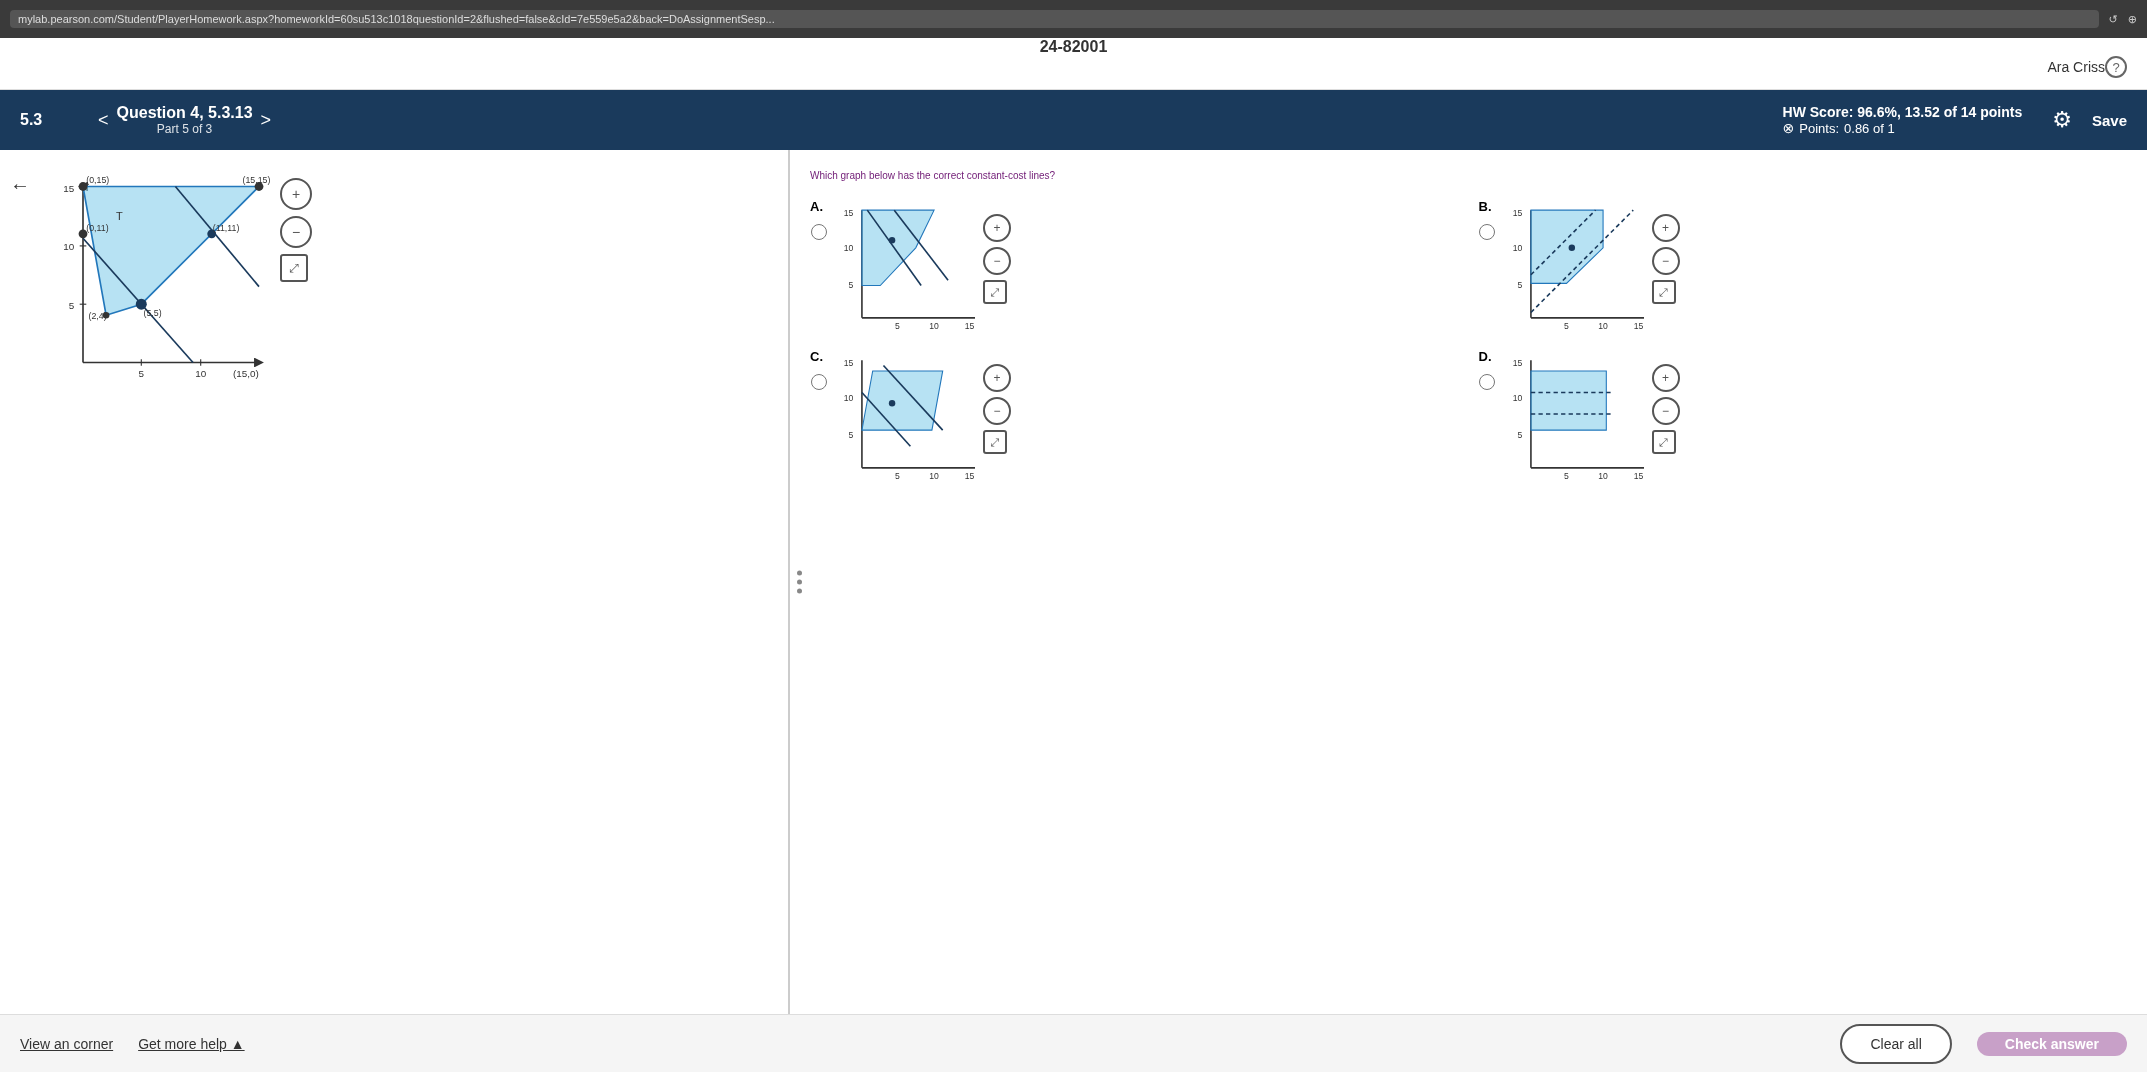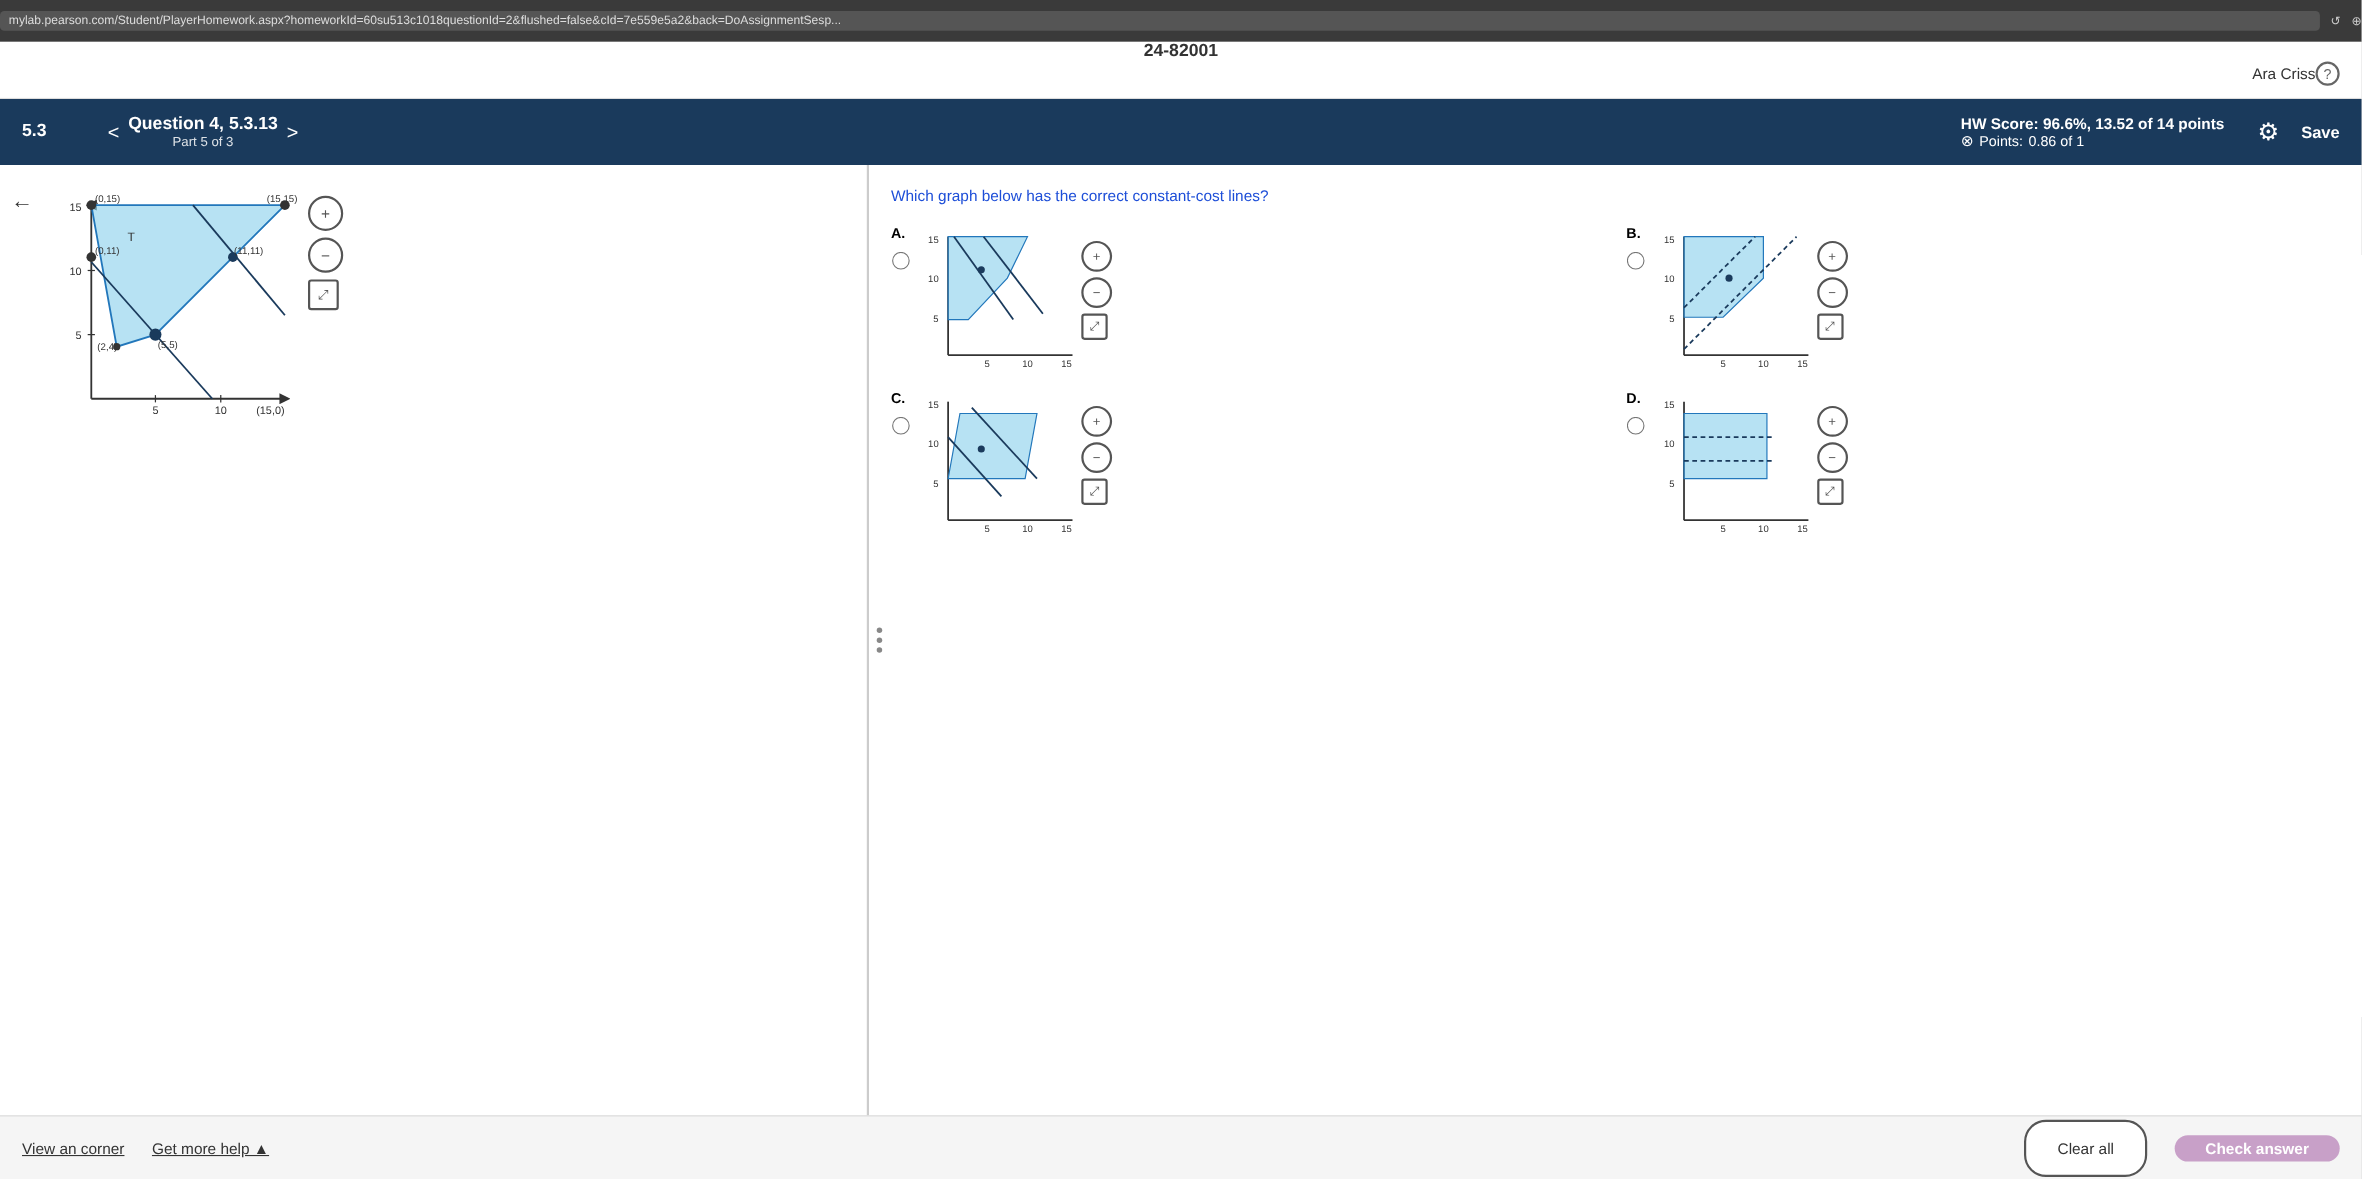--- a/index.html
+++ b/index.html
@@ -4,21 +4,21 @@
   <style>
     * { box-sizing: border-box; margin: 0; padding: 0; }
     body { font-family: Arial, sans-serif; background: #d0d0d0; width: 2147px; height: 1072px; overflow: hidden; }
 
     
     .browser-bar {
       background: #3a3a3a;
       height: 38px;
       display: flex;
       align-items: center;
-      padding: 0 0;
+      padding: 0 10px;
       color: #ccc;
       font-size: 11px;
     }
     .browser-bar-url {
       flex: 1;
       background: #555;
       border-radius: 4px;
       padding: 3px 8px;
       color: #ddd;
       font-size: 11px;
@@ -198,22 +198,22 @@
       cursor: pointer;
       color: #555;
     }
 
     
     .right-panel {
       flex: 1;
       padding: 20px;
     }
     .right-question {
-      font-size: 14px;
-      color: #1d4ed8;
+      font-size: 10px;
+      color: #701a75;
       margin-bottom: 18px;
     }
     .options-grid {
       display: grid;
       grid-template-columns: 1fr 1fr;
       gap: 20px;
     }
     .option-item {
       display: flex;
       align-items: flex-start;
@@ -278,21 +278,21 @@
     .footer-link {
       color: #333;
       font-size: 14px;
       text-decoration: underline;
       cursor: pointer;
       background: none;
       border: none;
     }
     .footer-spacer { flex: 1; }
     .clear-btn {
-      height: 52px;
+      height: 40px;
       padding: 0 28px;
       border-radius: 20px;
       border: 2px solid #555;
       background: #fff;
       font-size: 14px;
       cursor: pointer;
       color: #333;
     }
     .check-btn {
       height: 24px;

